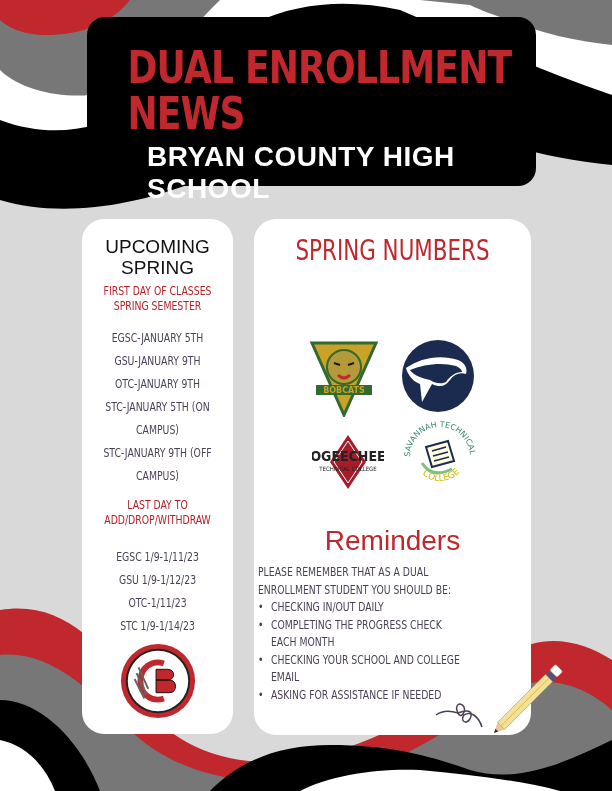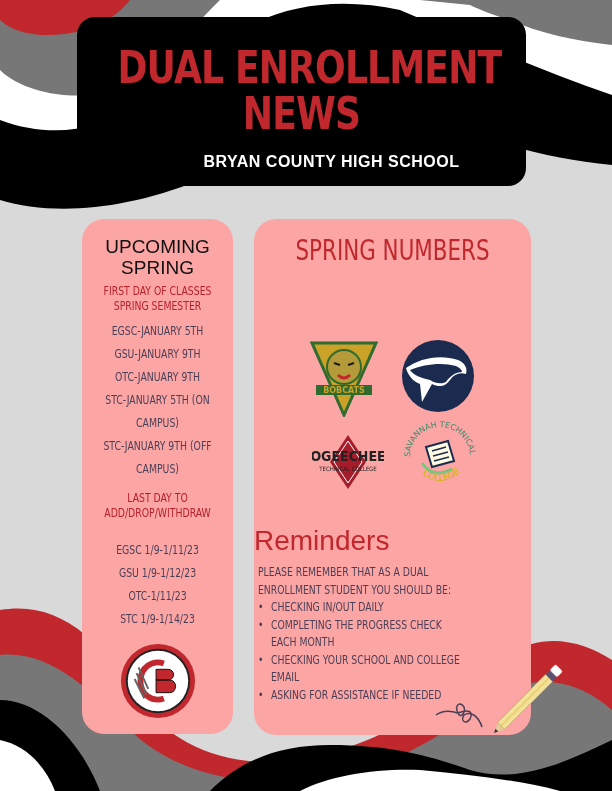--- a/index.html
+++ b/index.html
@@ -1,32 +1,32 @@
 <!DOCTYPE html>
 <html><head>
 <meta charset="utf-8">
 <style>
   html,body{margin:0;padding:0;}
   body{width:612px;height:791px;position:relative;overflow:hidden;background:#d9d9d9;font-family:"DejaVu Sans Condensed","DejaVu Sans",sans-serif;}
   .bg{position:absolute;left:0;top:0;width:612px;height:791px;}
-  .header{position:absolute;left:77px;top:17px;width:449px;height:169px;background:#000;border-radius:18px;text-align:center;}
+  .header{position:absolute;left:87px;top:17px;width:449px;height:169px;background:#000;border-radius:18px;}
   .h-title{color:#c0282d;font-family:"DejaVu Sans",sans-serif;font-weight:bold;font-size:44px;line-height:46px;letter-spacing:-1px;transform:scaleX(0.82);transform-origin:center;margin-top:28px;white-space:nowrap;}
-  .h-sub{color:#fff;font-family:"Liberation Sans",sans-serif;font-weight:bold;font-size:16px;letter-spacing:0.5px;margin-top:16px;padding-left:60px;}
-  .card{position:absolute;background:#fca5a5;border-radius:22px;}
+  .h-sub{color:#fff;font-family:"Liberation Sans",sans-serif;font-weight:bold;font-size:28px;letter-spacing:0.5px;margin-top:4px;padding-left:60px;}
+  .card{position:absolute;background:#ffffff;border-radius:22px;}
   .left{left:82px;top:219px;width:151px;height:515px;text-align:center;}
   .left h2{margin:17px 0 0 0;font-family:"Liberation Sans",sans-serif;font-weight:normal;font-size:19px;line-height:21px;color:#111;}
   .red-sub{color:#b5222a;font-family:"DejaVu Sans Condensed","DejaVu Sans",sans-serif;font-size:11.5px;line-height:15px;margin-top:6px;transform:scaleX(0.9);}
   .item{color:#4a3f55;font-size:11.5px;line-height:23px;transform:scaleX(0.9);white-space:nowrap;}
   .logo-bc{position:absolute;left:37px;top:423px;width:78px;height:78px;}
   .mid{left:254px;top:219px;width:277px;height:374px;text-align:center;}
   .mid h2{margin:17px 0 0 0;color:#c0282d;font-family:"DejaVu Sans Condensed","DejaVu Sans",sans-serif;font-weight:normal;font-size:28px;line-height:30px;transform:scaleX(0.85);}
   .stat{color:#4a3f55;font-size:12px;line-height:17px;white-space:nowrap;transform:scaleX(0.86);}
   .logo{position:absolute;}
   .rem{left:254px;top:524px;width:277px;height:211px;}
-  .rem h2{margin:0;padding-top:0px;text-align:left;color:#c0282d;font-family:"Liberation Sans",sans-serif;font-weight:normal;font-size:28px;line-height:34px;}
+  .rem h2{margin:0;padding-top:0px;text-align:center;color:#c0282d;font-family:"Liberation Sans",sans-serif;font-weight:normal;font-size:28px;line-height:34px;}
   .rem-intro{color:#4a3f55;font-size:12px;line-height:17.5px;margin:6px 0 0 4px;transform:scaleX(0.86);transform-origin:left;white-space:nowrap;}
   .rem ul{margin:0;padding:0 0 0 17px;list-style:none;}
   .rem li{color:#4a3f55;font-size:12px;line-height:17.5px;position:relative;transform:scaleX(0.86);transform-origin:left;white-space:nowrap;}
   .rem li::before{content:"•";position:absolute;left:-15px;}
   .pencil{position:absolute;left:430px;top:655px;width:140px;height:95px;}
 </style>
 </head>
 <body>
 
 <svg class="bg" viewBox="0 0 612 791" xmlns="http://www.w3.org/2000/svg">
@@ -55,21 +55,21 @@
 
 <div class="card left">
   <h2>
     <span>UPCOMING</span><br>
     <span>SPRING</span>
   </h2>
   <div class="red-sub">
     <span>FIRST DAY OF CLASSES</span><br>
     <span>SPRING SEMESTER</span>
   </div>
-  <div style="margin-top:6px">
+  <div style="margin-top:13px">
     <div class="item">EGSC-JANUARY 5TH</div>
     <div class="item">GSU-JANUARY 9TH</div>
     <div class="item">OTC-JANUARY 9TH</div>
     <div class="item">STC-JANUARY 5TH (ON</div>
     <div class="item">CAMPUS)</div>
     <div class="item">STC-JANUARY 9TH (OFF</div>
     <div class="item">CAMPUS)</div>
   </div>
   <div class="red-sub" style="margin-top:10px">
     <span>LAST DAY TO</span><br>

